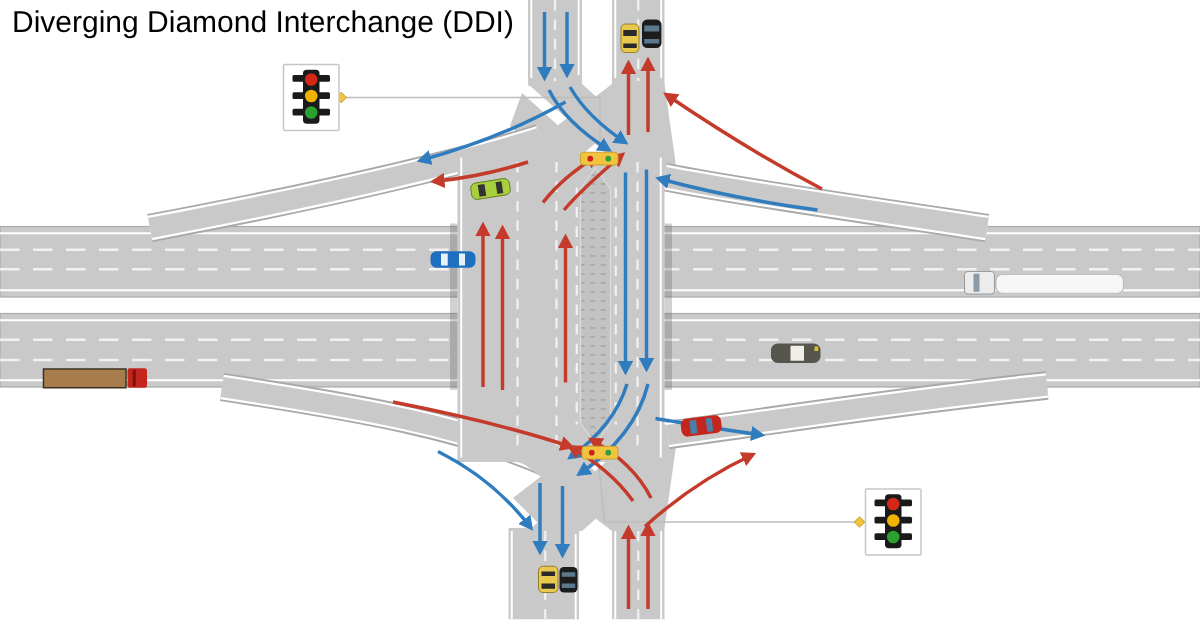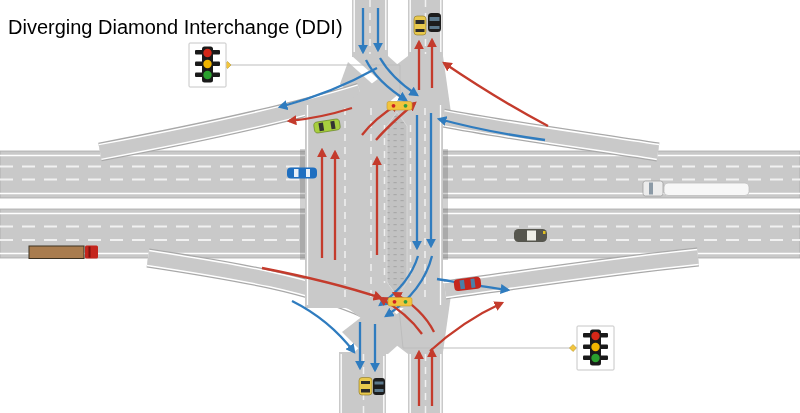--- a/index.html
+++ b/index.html
@@ -1,18 +1,18 @@
 <!DOCTYPE html>
 <html style="--road: #c9c9c9; --road-edge: #a9a9a9; --lane-marking: #ffffff; --median-island: #c2c2c2; --median-speckle: #a9a9a9; --flow-southbound: #2f7cbf; --flow-northbound: #c43b2c; --signal-bar: #f2c43d; --signal-red: #cc2222; --signal-green: #2f9e3f; --leader: #bdbdbd; --light-red: #d42718; --light-amber: #f0b400; --light-green: #2aa12e;"><head>
 <meta charset="utf-8">
 <style>
   html,body{margin:0;padding:0;background:#fff;}
   body{width:800px;height:413px;position:relative;overflow:hidden;
        font-family:"Liberation Sans", sans-serif;}
-  .title{position:absolute;left:8px;top:16px;font-size:20px;color:#000;white-space:nowrap;}
+  .title{position:absolute;left:8px;top:4px;font-size:20px;color:#000;white-space:nowrap;}
   svg{position:absolute;left:0;top:0;}
   .road{fill:var(--road);}
   .road-stroke{stroke:var(--road);}
   .edge-stroke{stroke:var(--road-edge);}
   .white-line{stroke:var(--lane-marking);stroke-width:1.3;fill:none;}
   .dash-line{stroke:#f1f1f1;stroke-width:1.8;fill:none;stroke-dasharray:13 9;}
   .vdash{stroke:#f1f1f1;stroke-width:1.5;fill:none;stroke-dasharray:7 6;}
   .blue-arrow{stroke:var(--flow-southbound);stroke-width:2.3;fill:none;}
   .red-arrow{stroke:var(--flow-northbound);stroke-width:2.3;fill:none;}
   .leader{stroke:var(--leader);stroke-width:1;fill:none;}

